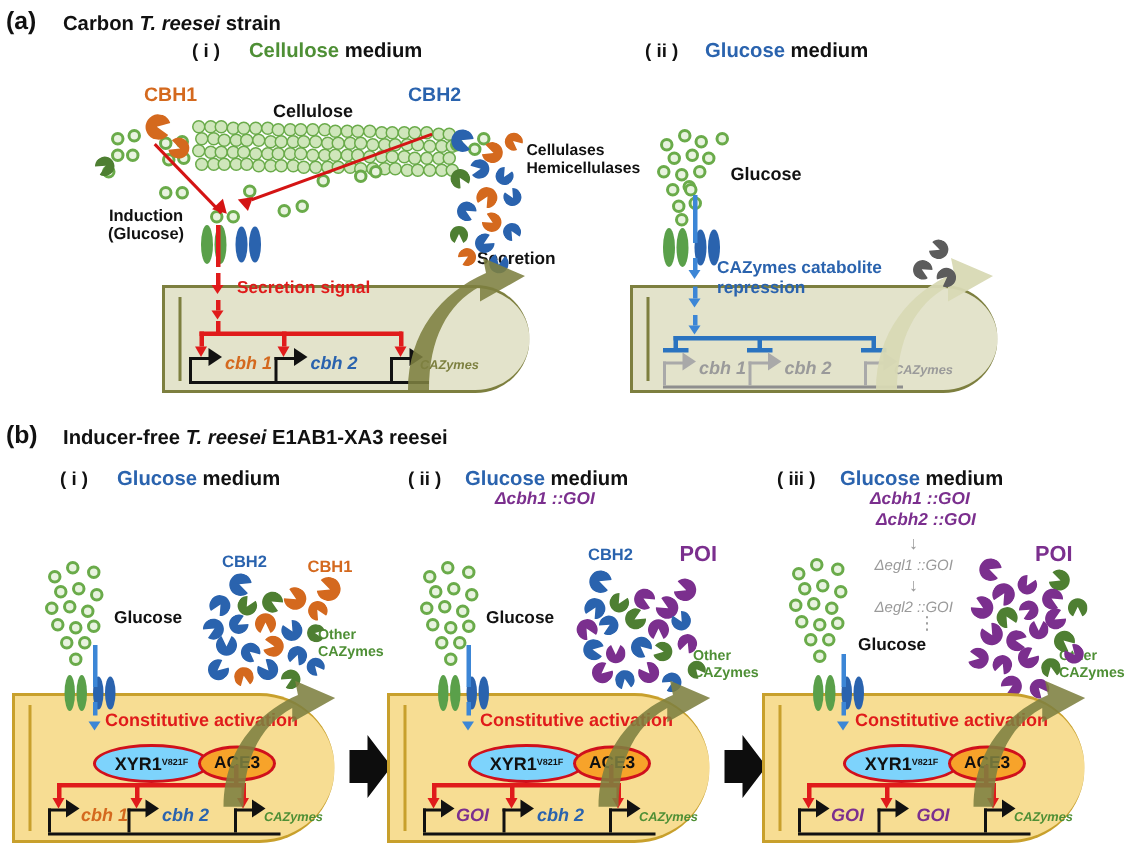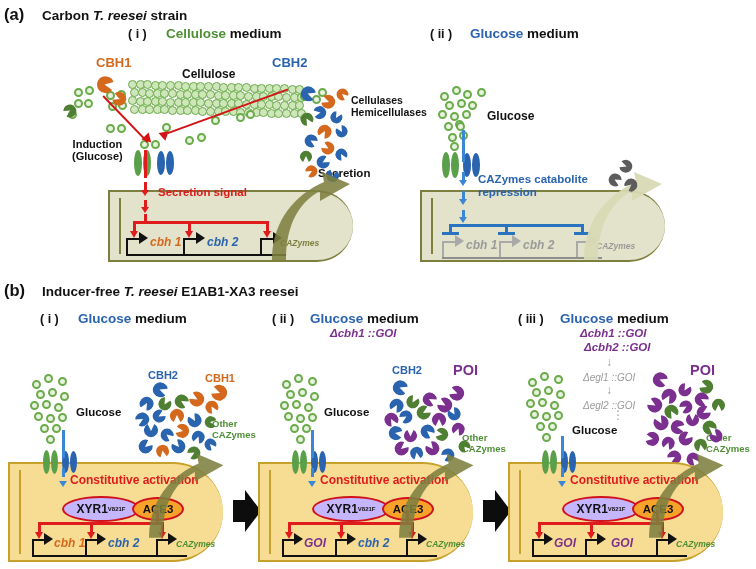--- a/index.html
+++ b/index.html
@@ -79,21 +79,21 @@
 
   
   .sigseg{position:absolute;width:2.5px;background:#e01b1b;}
   .sigarr{position:absolute;width:0;height:0;border-top:6px solid #e01b1b;border-left:4px solid transparent;border-right:4px solid transparent;}
   .bsigseg{position:absolute;width:2.5px;background:#3c86d6;}
   .bsigarr{position:absolute;width:0;height:0;border-top:6px solid #3c86d6;border-left:4px solid transparent;border-right:4px solid transparent;}
 
   
   .tf{position:absolute;border-radius:50%;display:flex;align-items:center;justify-content:center;
       font-weight:bold;color:#111;box-sizing:border-box;}
-  .tf.xyr{background:#c4b5fd;border:2px solid #d0101c;font-size:12px;}
+  .tf.xyr{background:#7dd3fc;border:2px solid #d0101c;font-size:12px;}
   .tf.ace{background:#f7a32a;border:2px solid #d0101c;font-size:11.5px;}
   .sup{font-size:6px;vertical-align:super;font-weight:bold;letter-spacing:0;}
 
   
   .glc{position:absolute;border-radius:50%;border:2px solid #6aab4a;background:#e8f3df;box-sizing:border-box;}
 
   
   .cellulose{position:absolute;}
   .cellulose i{position:absolute;width:9px;height:9px;border-radius:50%;border:1.6px solid #6aab4a;background:#cfe6bb;box-sizing:border-box;}
 

